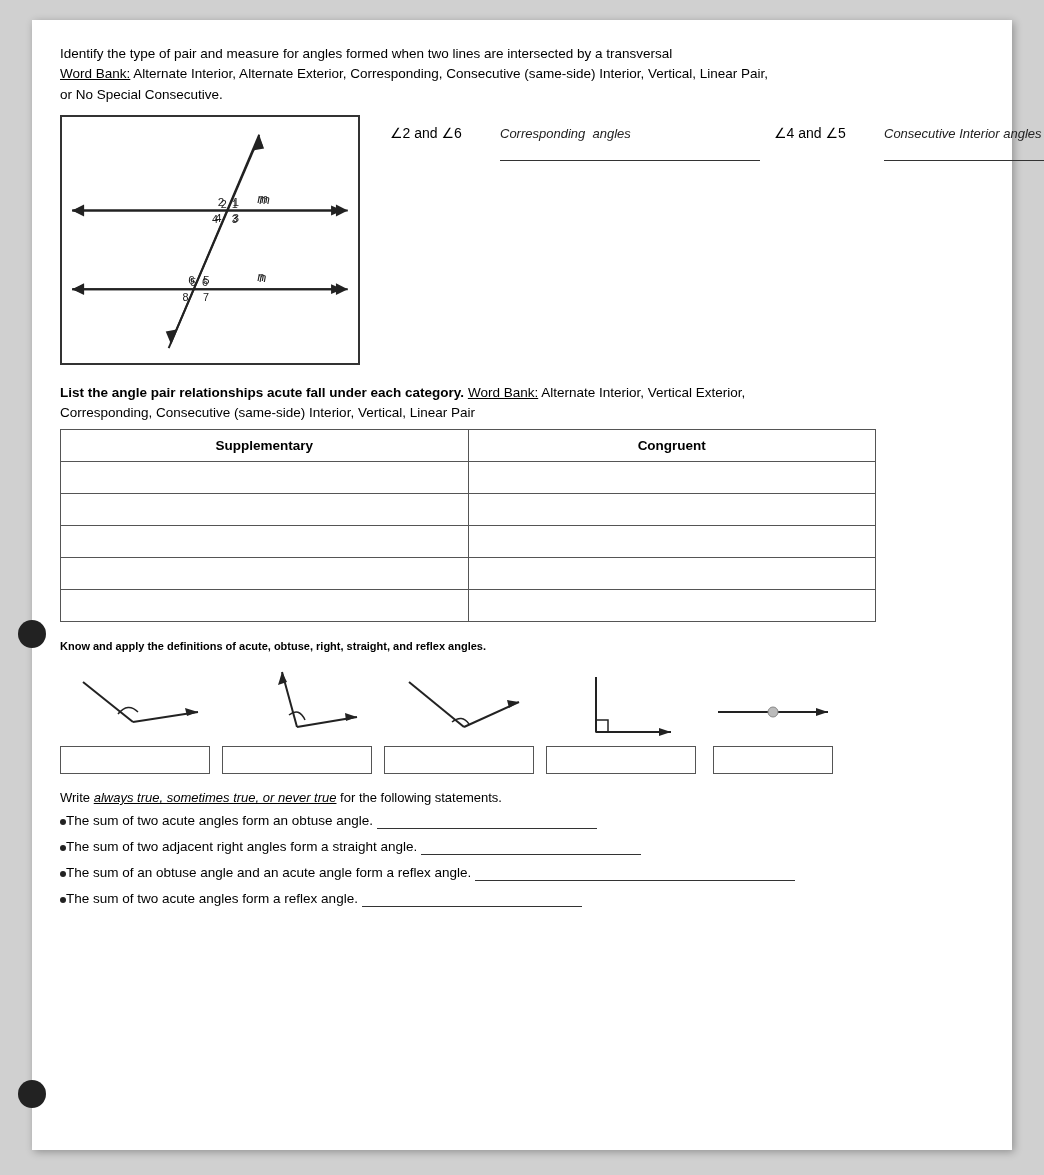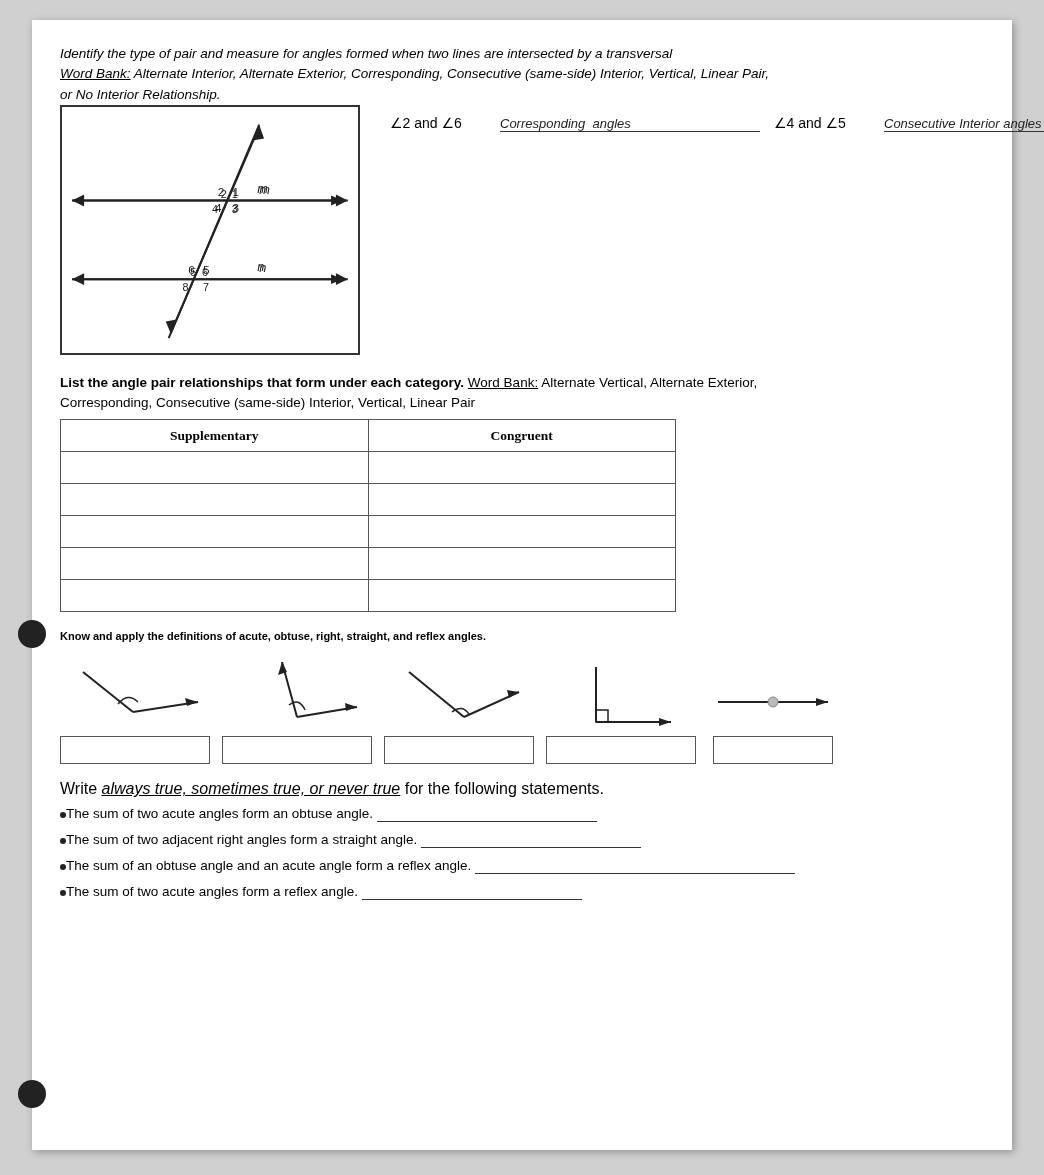--- a/index.html
+++ b/index.html
@@ -15,21 +15,21 @@
       width: 980px;
       min-height: 1130px;
       padding: 24px 28px 28px 28px;
       box-shadow: 2px 2px 8px rgba(0,0,0,0.3);
       position: relative;
     }
     .section { margin-bottom: 18px; }
     .instructions {
       font-size: 13.5px;
       line-height: 1.5;
-      font-style: italic;
+      margin-bottom: 10px;
     }
     .underline { text-decoration: underline; }
     .diagram-angles-row {
       display: flex;
       flex-direction: row;
       align-items: flex-start;
       gap: 30px;
       margin-bottom: 12px;
     }
     .diagram-box {
@@ -53,45 +53,44 @@
       gap: 10px;
     }
     .angle-label {
       font-size: 14px;
       min-width: 100px;
     }
     .angle-answer {
       font-size: 13px;
       border-bottom: 1px solid #333;
       min-width: 260px;
-      padding-bottom: 0;
+      padding-bottom: 19px;
       font-style: italic;
       color: #333;
     }
     .handwritten {
       font-family: 'Comic Sans MS', cursive, sans-serif;
       font-size: 13px;
       color: #222;
     }
     
     .diagram-svg {
       width: 100%;
       height: 100%;
     }
     
     .section2-instructions {
       font-size: 13.5px;
       line-height: 1.5;
       margin-bottom: 6px;
     }
     .two-col-table {
-      width: 616px;
+      width: 816px;
       border-collapse: collapse;
       margin-bottom: 16px;
-      font-family: Liberation Serif, serif;
     }
     .two-col-table th, .two-col-table td {
       border: 1px solid #555;
       padding: 4px 8px;
       width: 50%;
       height: 32px;
       font-size: 13.5px;
     }
     .two-col-table th {
       text-align: center;
@@ -130,21 +129,21 @@
     }
     .answer-box-sm {
       border: 1.5px solid #555;
       width: 120px;
       height: 28px;
       background: #fff;
     }
     
     .truth-section { margin-top: 10px; }
     .truth-instructions {
-      font-size: 16px;
+      font-size: 13px;
       margin-bottom: 8px;
     }
     .truth-instructions .ast { text-decoration: underline; font-style: italic; }
     .bullet-list {
       list-style: none;
       padding: 0;
     }
     .bullet-list li {
       font-size: 13.5px;
       margin-bottom: 10px;
@@ -196,21 +195,21 @@
 <div class="page">
 
   <div class="page-left-circle-top"></div>
   <div class="page-left-circle-bottom"></div>
 
   <div class="section">
     <div class="instructions">
       <span>Identify the type of pair and measure for angles formed when two lines are intersected by a transversal</span><br>
       <span class="underline">Word Bank:</span>
       <span>Alternate Interior, Alternate Exterior, Corresponding, Consecutive (same-side) Interior, Vertical, Linear Pair,</span><br>
-      <span>or No Interior Relationship.</span>
+      <span>or No Special Consecutive.</span>
     </div>
 
     <div class="diagram-angles-row">
 
       <div class="diagram-box">
         <svg class="diagram-svg" viewBox="0 0 300 250">
 
           <line x1="10" y1="95" x2="290" y2="95" stroke="#222" stroke-width="2"></line>
 
           <polygon points="10,95 22,89 22,101" fill="#222"></polygon>
@@ -291,23 +290,23 @@
         <div class="angle-row">
           <span class="angle-label">∠3 and ∠5</span>
           <span class="angle-answer">&nbsp;</span>
         </div>
       </div>
     </div>
   </div>
 
   <div class="section">
     <div class="section2-instructions">
-      <strong>List the angle pair relationships that form under each category.</strong>
+      <strong>List the angle pair relationships acute fall under each category.</strong>
       <span> </span><span class="underline">Word Bank:</span>
-      <span> Alternate Vertical, Alternate Exterior,</span><br>
+      <span> Alternate Interior, Vertical Exterior,</span><br>
       <span>Corresponding, Consecutive (same-side) Interior, Vertical, Linear Pair</span>
     </div>
     <table class="two-col-table">
       <thead>
         <tr>
           <th>Supplementary</th>
           <th>Congruent</th>
         </tr>
       </thead>
       <tbody>

